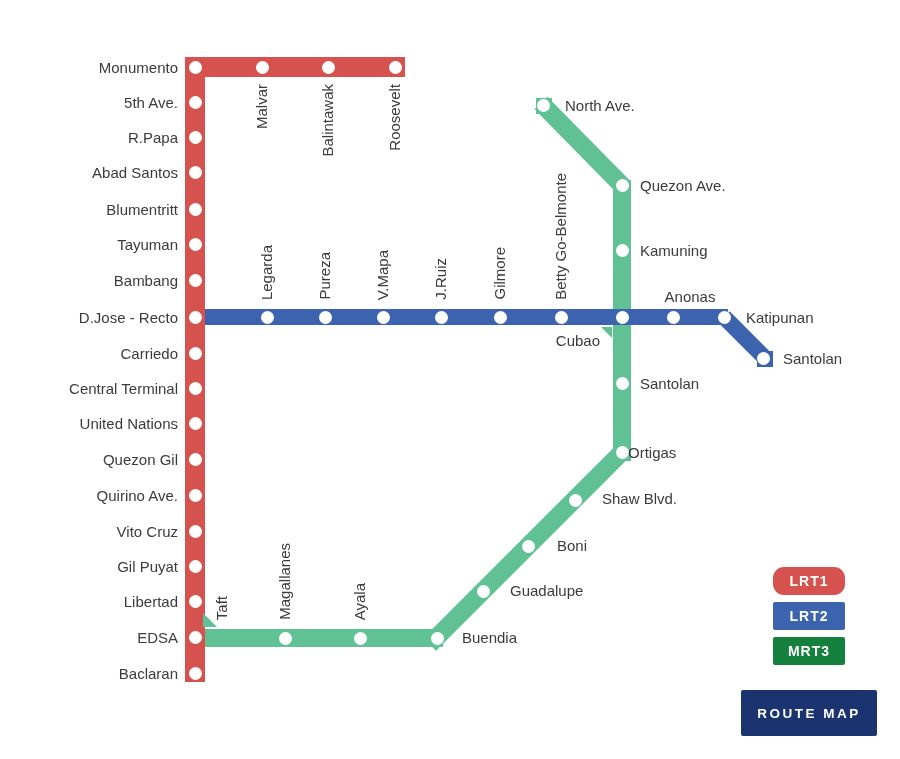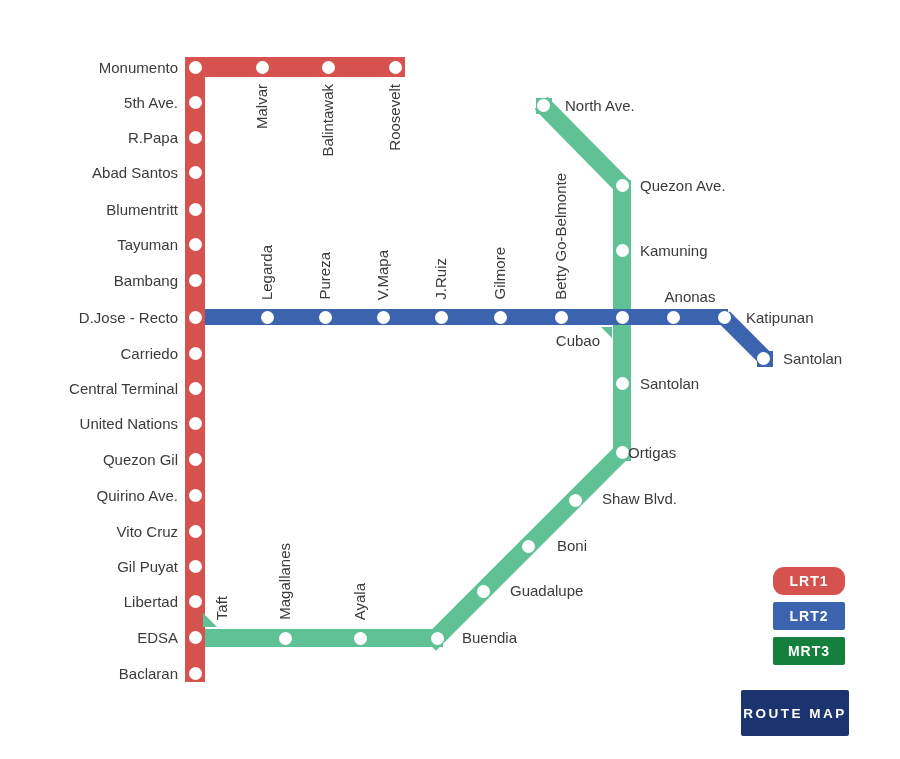--- a/index.html
+++ b/index.html
@@ -20,21 +20,21 @@
   .vt{top:84px;}
   .vb1{bottom:459px;}
   .vb2{bottom:139px;}
   .tri{position:absolute;width:0;height:0;z-index:5;}
   .tri-cubao{left:601px;top:327px;border-top:11px solid #5fc194;border-left:11px solid transparent;}
   .tri-taft{left:203px;top:613px;border-bottom:14px solid #5fc194;border-right:14px solid transparent;}
   .legend{position:absolute;left:773px;top:567px;z-index:8;}
   .badge{width:72px;height:28px;margin-bottom:7px;border-radius:2px;color:#fff;
          font-size:14px;font-weight:bold;letter-spacing:1px;display:flex;
          align-items:center;justify-content:center;}
-  .routebtn{position:absolute;left:741px;top:690px;width:108px;height:46px;border:none;
+  .routebtn{position:absolute;left:741px;top:690px;width:136px;height:46px;border:none;
             border-radius:2px;color:#fff;font-family:"Liberation Sans",sans-serif;
             font-size:13.5px;font-weight:bold;letter-spacing:2.5px;display:flex;
             align-items:center;justify-content:center;cursor:pointer;z-index:8;}
 </style>
 </head>
 <body>
 
 <div class="map">
 
   <div class="seg z1" style="left: 541px; top: 94px; width: 118px; height: 18px; transform-origin: 0px 9px; transform: rotate(45.5deg); background-color: rgb(95, 193, 148);"></div>

